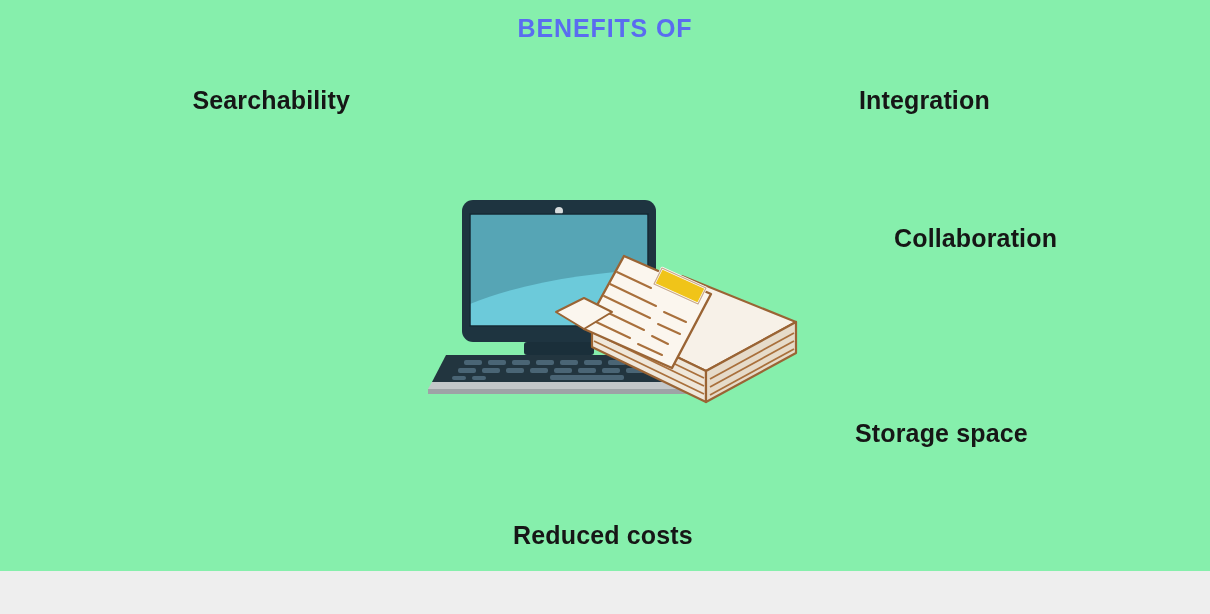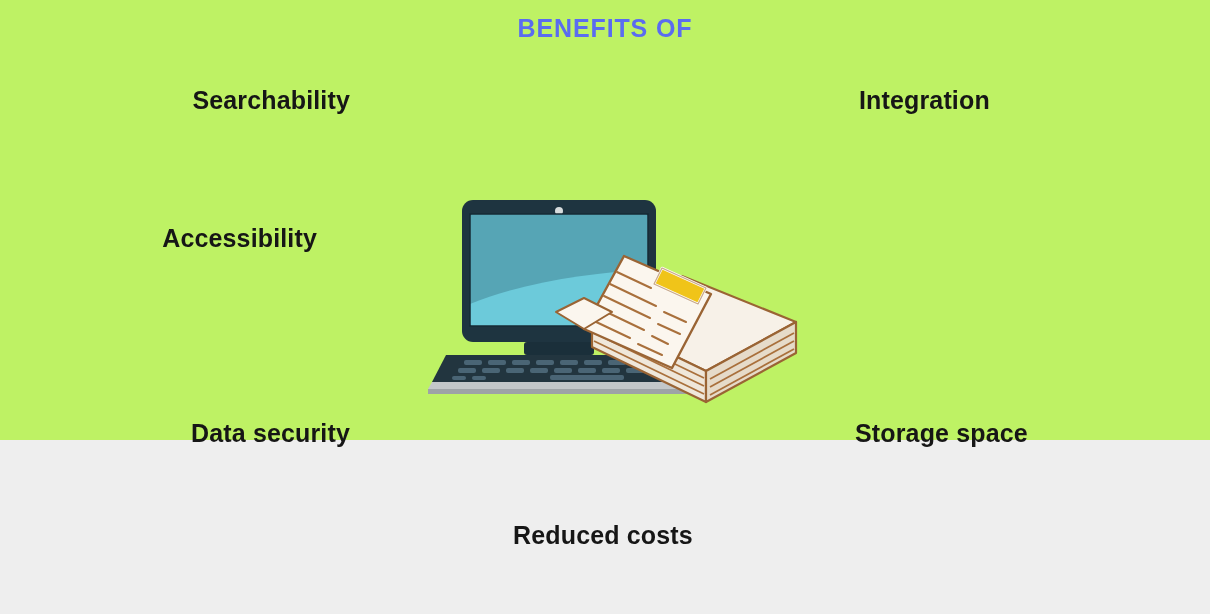--- a/index.html
+++ b/index.html
@@ -9,22 +9,22 @@
   body {
     width: 1210px;
     height: 614px;
     background: #eeeeee;
     font-family: "Liberation Sans", sans-serif;
     overflow: hidden;
   }
   #stage {
     position: relative;
     width: 1210px;
-    height: 440px;
-    background: #bef264;
+    height: 571px;
+    background: #86efac;
   }
 
   
   #title-block {
     position: absolute;
     left: 0;
     top: 14px;
     width: 1210px;
     text-align: center;
     line-height: 1.18;
@@ -81,26 +81,25 @@
 <body>
 
 <div id="stage">
 
   <div id="title-block">
     <span class="title-line" id="title-line-1">BENEFITS OF</span>
   </div>
 
   <div class="benefit-label lbl-left" id="label-searchability">Searchability</div>
 
-  <div class="benefit-label lbl-left" id="label-accessibility">Accessibility</div>
-
-  <div class="benefit-label lbl-left" id="label-data-security">Data security</div>
+
 
   <div class="benefit-label lbl-right" id="label-integration">Integration</div>
 
+  <div class="benefit-label lbl-right" id="label-collaboration">Collaboration</div>
 
   <div class="benefit-label lbl-right" id="label-storage-space">Storage space</div>
 
   <div class="benefit-label" id="label-reduced-costs">Reduced costs</div>
 
   <div id="illustration">
     <svg width="400" height="240" viewBox="0 0 400 240" xmlns="http://www.w3.org/2000/svg">
       <defs>
         <clipPath id="screenClip">
           <rect x="46" y="28" width="178" height="112" rx="2"></rect>

